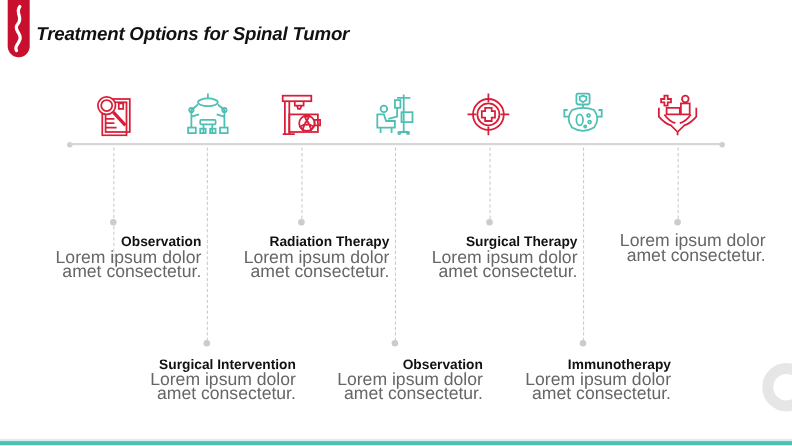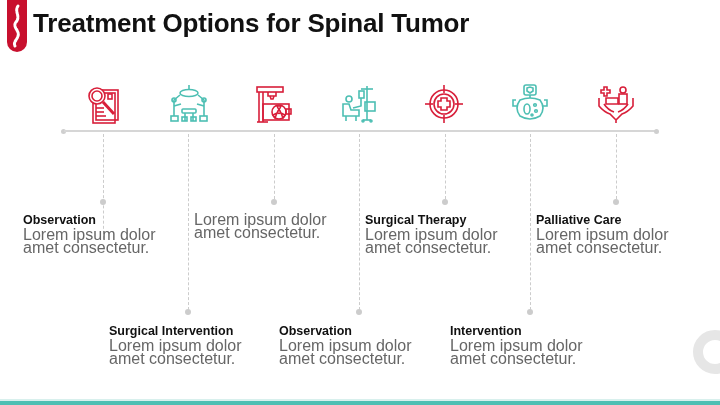--- a/index.html
+++ b/index.html
@@ -7,37 +7,38 @@
     width:720px; height:405px; position:relative; overflow:hidden;
     background:#ffffff;
     font-family:"Liberation Sans", "DejaVu Sans", sans-serif;
   }
   .logo {
     position:absolute; left:7px; top:0px; width:20px; height:52px;
     background:#c8102e; border-radius:0 0 10px 10px;
   }
   .logo svg { position:absolute; left:0; top:0; }
   .title {
-    position:absolute; left:33px; top:8px;
-    font-size:26px; font-weight:bold; color:#111111; letter-spacing:-0.2px;
+    position:absolute; left:33px; top:21px;
+    font-size:17px; font-weight:bold; color:#111111; letter-spacing:-0.2px;
     white-space:nowrap;
+    font-style:italic;
   }
   .timeline {
     position:absolute; left:64px; top:130px; width:592px; height:2px;
     background:#d6d6d6;
   }
   .tl-dot { position:absolute; width:5px; height:5px; border-radius:50%; background:#cfcfcf; top:128.5px; }
   .icon { position:absolute; width:40px; height:40px; top:84px; }
   .icon svg { width:40px; height:40px; }
   .connector {
     position:absolute; width:0; border-left:1.5px dashed #cccccc;
   }
   .end-dot { position:absolute; width:6px; height:6px; border-radius:50%; background:#cccccc; }
   .label {
-    position:absolute; width:160px; text-align:left;
+    position:absolute; width:160px; text-align:right;
   }
   .label .h { font-size:12.5px; font-weight:bold; color:#111111; line-height:15px; }
   .label .d { font-size:16px; color:#666666; line-height:13px; }
   .deco-ring {
     position:absolute; left:693px; top:330px; width:44px; height:44px;
     border:10px solid #e6e6e6; border-radius:50%; box-sizing:border-box;
   }
   .bottom-bar {
     position:absolute; left:0; bottom:0; width:720px; height:4px; background:#4dbfb3;
   }
@@ -192,39 +193,39 @@
   <div class="h">Observation</div>
   <div class="d">Lorem ipsum dolor</div>
   <div class="d">amet consectetur.</div>
 </div>
 <div class="label" style="left:109px; top:324px;">
   <div class="h">Surgical Intervention</div>
   <div class="d">Lorem ipsum dolor</div>
   <div class="d">amet consectetur.</div>
 </div>
 <div class="label" style="left:194px; top:213px;">
+  <div class="h">Radiation Therapy</div>
   <div class="d">Lorem ipsum dolor</div>
   <div class="d">amet consectetur.</div>
 </div>
 <div class="label" style="left:279px; top:324px;">
   <div class="h">Observation</div>
   <div class="d">Lorem ipsum dolor</div>
   <div class="d">amet consectetur.</div>
 </div>
 <div class="label" style="left:365px; top:213px;">
   <div class="h">Surgical Therapy</div>
   <div class="d">Lorem ipsum dolor</div>
   <div class="d">amet consectetur.</div>
 </div>
 <div class="label" style="left:450px; top:324px;">
-  <div class="h">Intervention</div>
+  <div class="h">Immunotherapy</div>
   <div class="d">Lorem ipsum dolor</div>
   <div class="d">amet consectetur.</div>
 </div>
 <div class="label" style="left:536px; top:213px;">
-  <div class="h">Palliative Care</div>
   <div class="d">Lorem ipsum dolor</div>
   <div class="d">amet consectetur.</div>
 </div>
 
 <div class="deco-ring"></div>
 <div class="bottom-bar-light"></div>
 <div class="bottom-bar"></div>
 
 </body></html>

